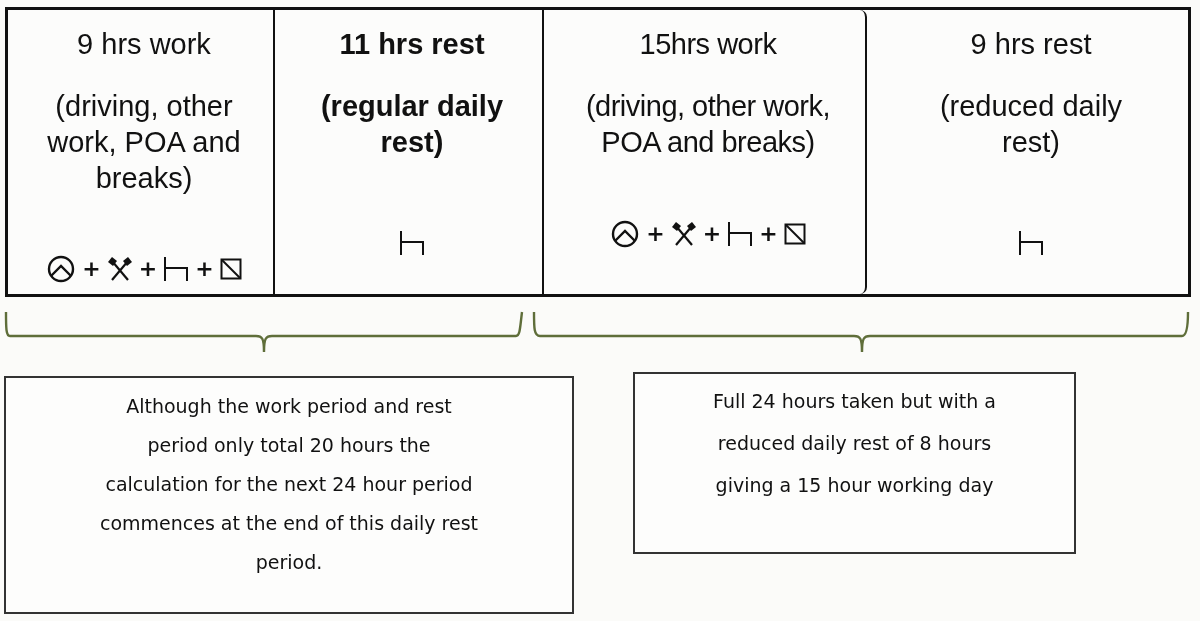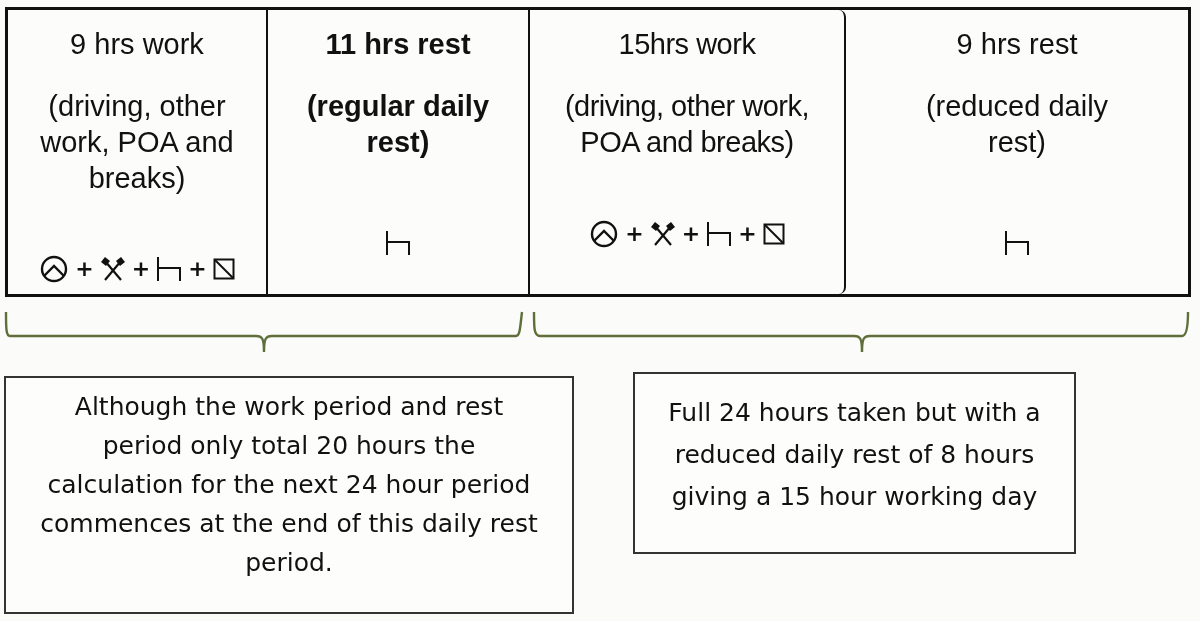--- a/index.html
+++ b/index.html
@@ -20,20 +20,21 @@
     display: flex;
     background: #fcfcfb;
   }
   .cell {
     position: relative;
     box-sizing: border-box;
     border-right: 2px solid #111;
     text-align: center;
     font-size: 29px;
     line-height: 36px;
+    margin-left: 7px;
   }
   .cell:last-child { border-right: none; }
   .cell .title { position: absolute; left: 0; right: 0; top: 16px; }
   .cell .desc  { position: absolute; left: 0; right: 0; top: 78px; }
   .cell .icons {
     position: absolute; left: 0; right: 0;
     display: flex; justify-content: center; align-items: center; gap: 4px;
   }
   .plus {
     font-family: "DejaVu Sans", sans-serif;
@@ -48,26 +49,26 @@
   .brace {
     position: absolute;
   }
   .note {
     position: absolute;
     box-sizing: border-box;
     border: 2px solid #333;
     background: #fdfdfc;
     text-align: center;
     font-family: "DejaVu Sans", sans-serif;
-    font-size: 25px;
+    font-size: 19px;
     line-height: 39px;
     padding-top: 9px;
   }
   .note-left  { left: 4px; top: 376px; width: 570px; height: 238px; }
-  .note-right { left: 633px; top: 372px; width: 443px; height: 182px; padding-top: 18px; line-height: 42px; }
+  .note-right { left: 633px; top: 372px; width: 443px; height: 182px; padding-top: 6px; line-height: 42px; }
 </style>
 </head>
 <body>
 
 <div class="timeline">
 
   <div class="cell cell-1">
     <div class="title">9 hrs work</div>
     <div class="desc">
       <div>(driving, other</div>

